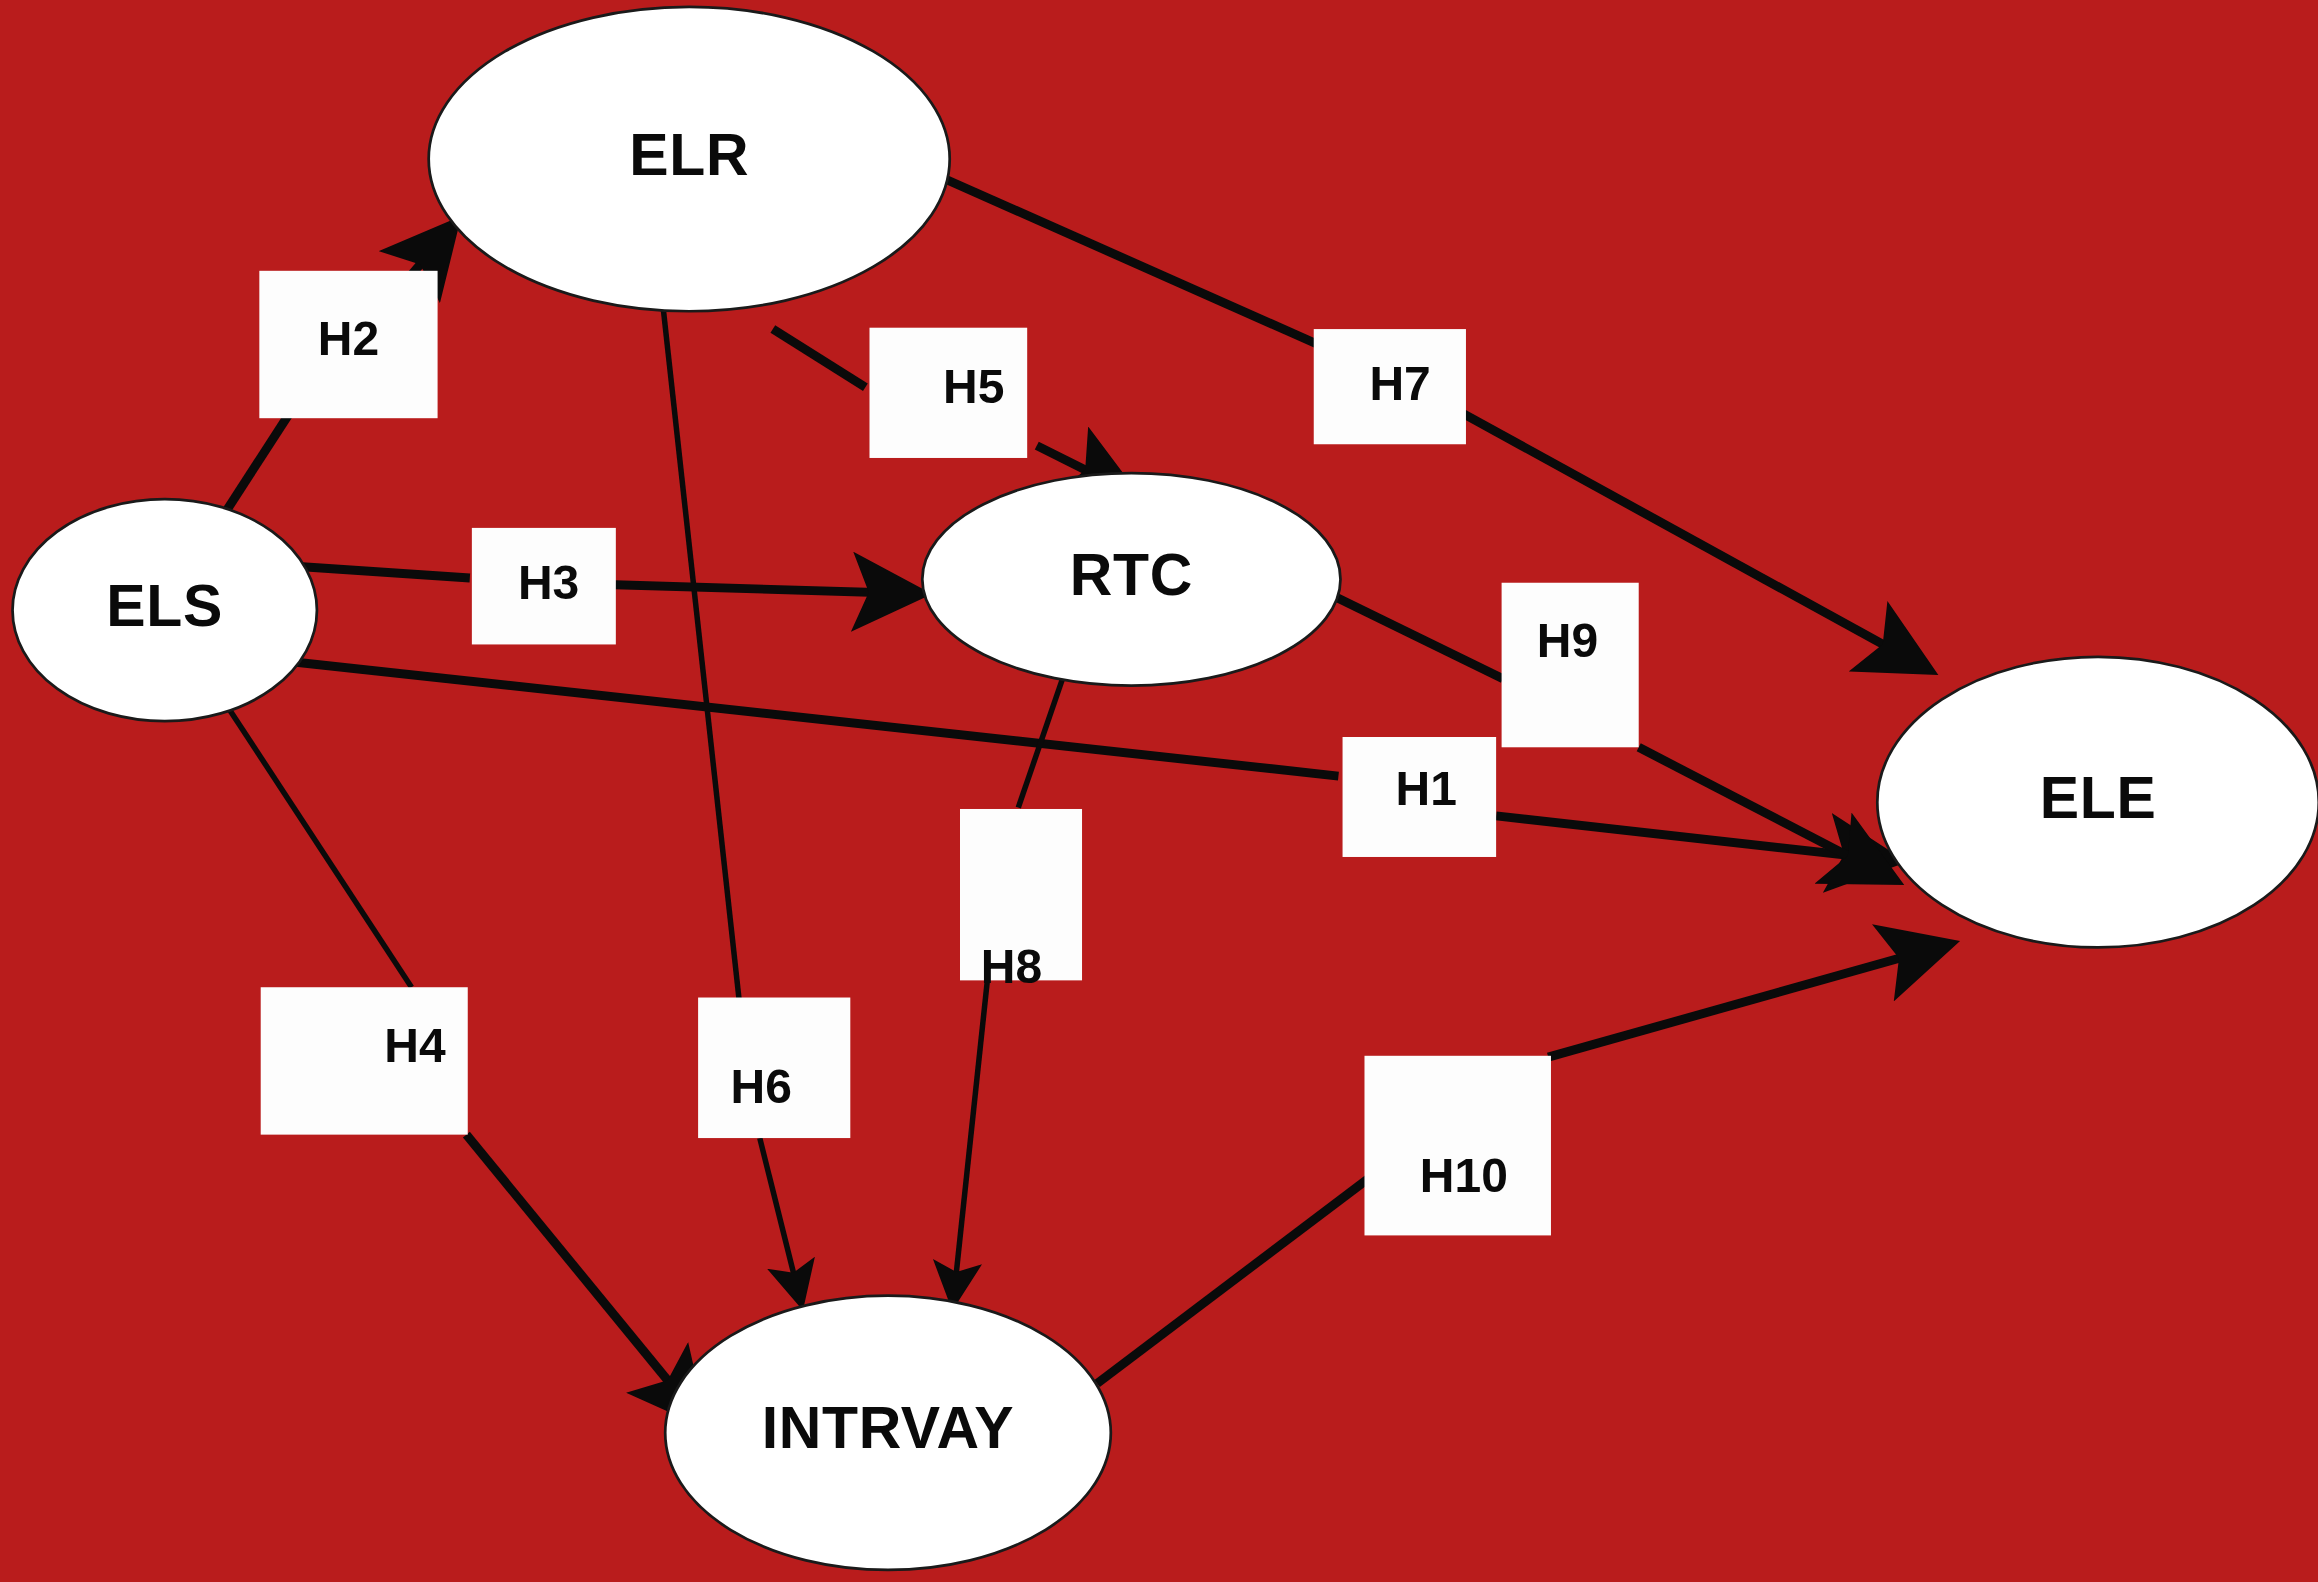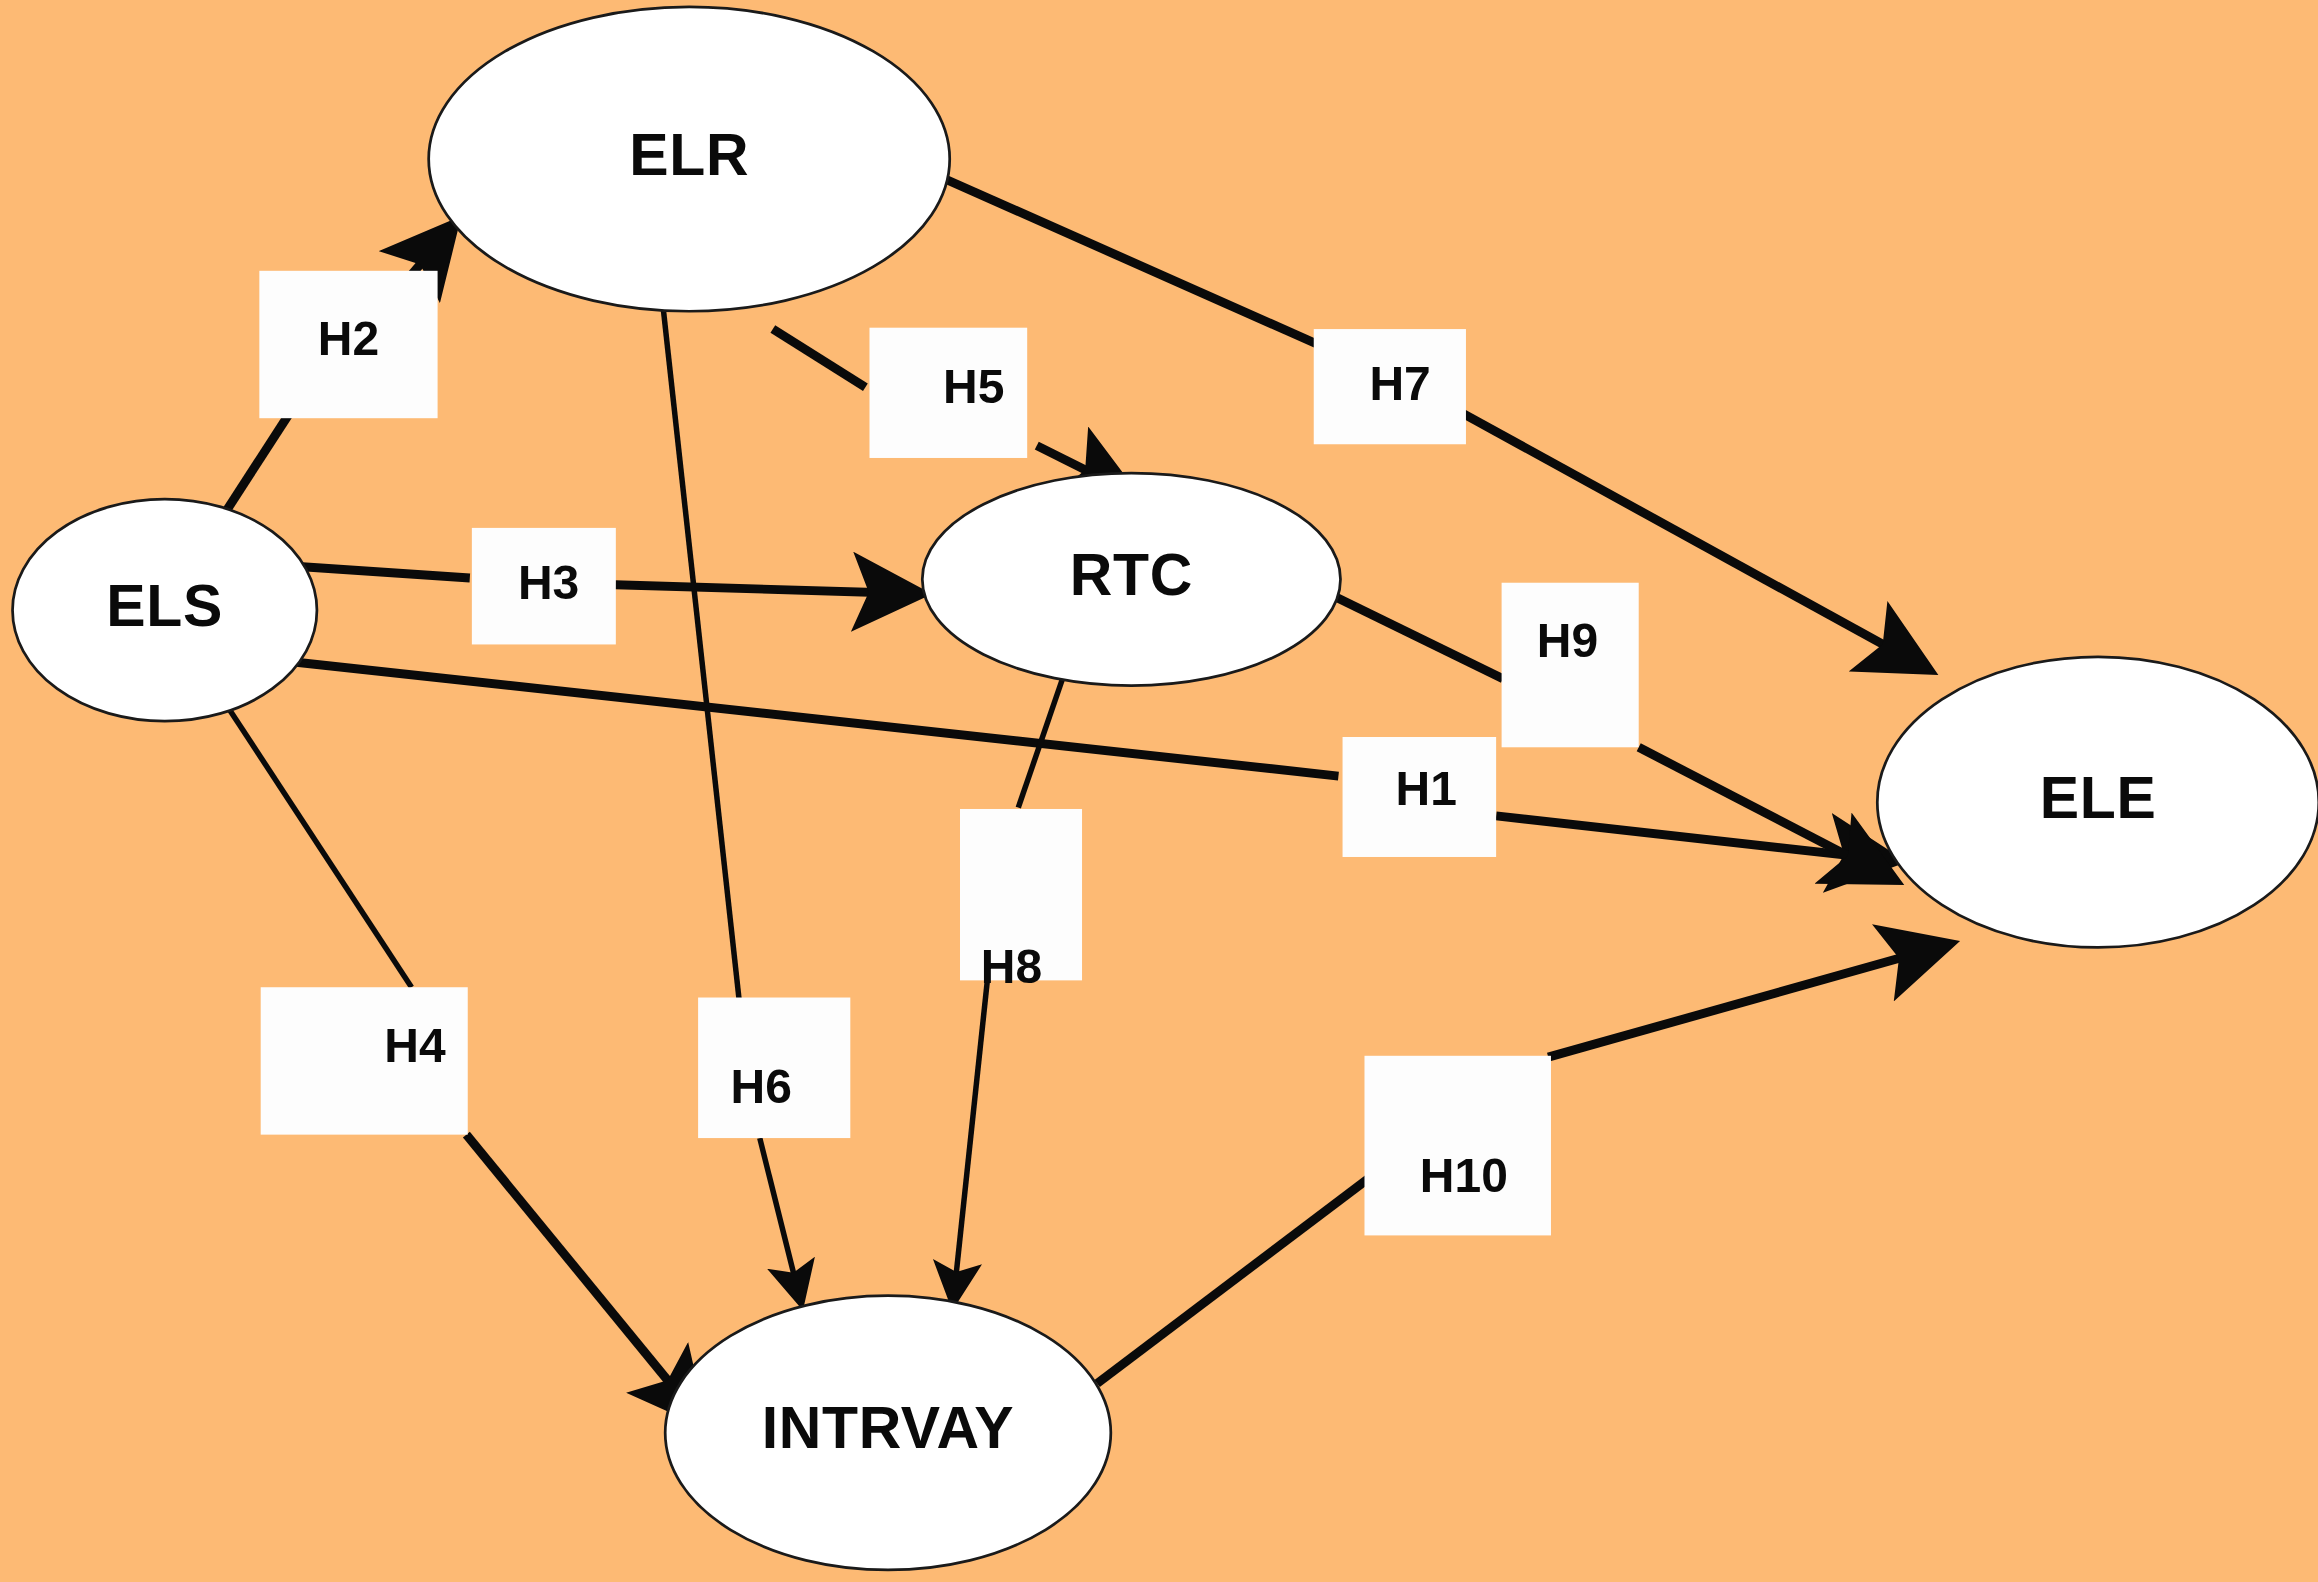--- a/index.html
+++ b/index.html
@@ -7,21 +7,21 @@
     padding: 0;
     background: #ffffff;
   }
   body {
     font-family: "Liberation Sans", sans-serif;
   }
   #diagram-root {
     position: relative;
     width: 2319px;
     height: 1583px;
-    background: #fdba74;
+    background: #b91c1c;
     overflow: hidden;
   }
   svg.canvas {
     position: absolute;
     top: 0; left: 0;
     width: 2319px;
     height: 1583px;
     display: block;
   }
   .node-ellipse {

